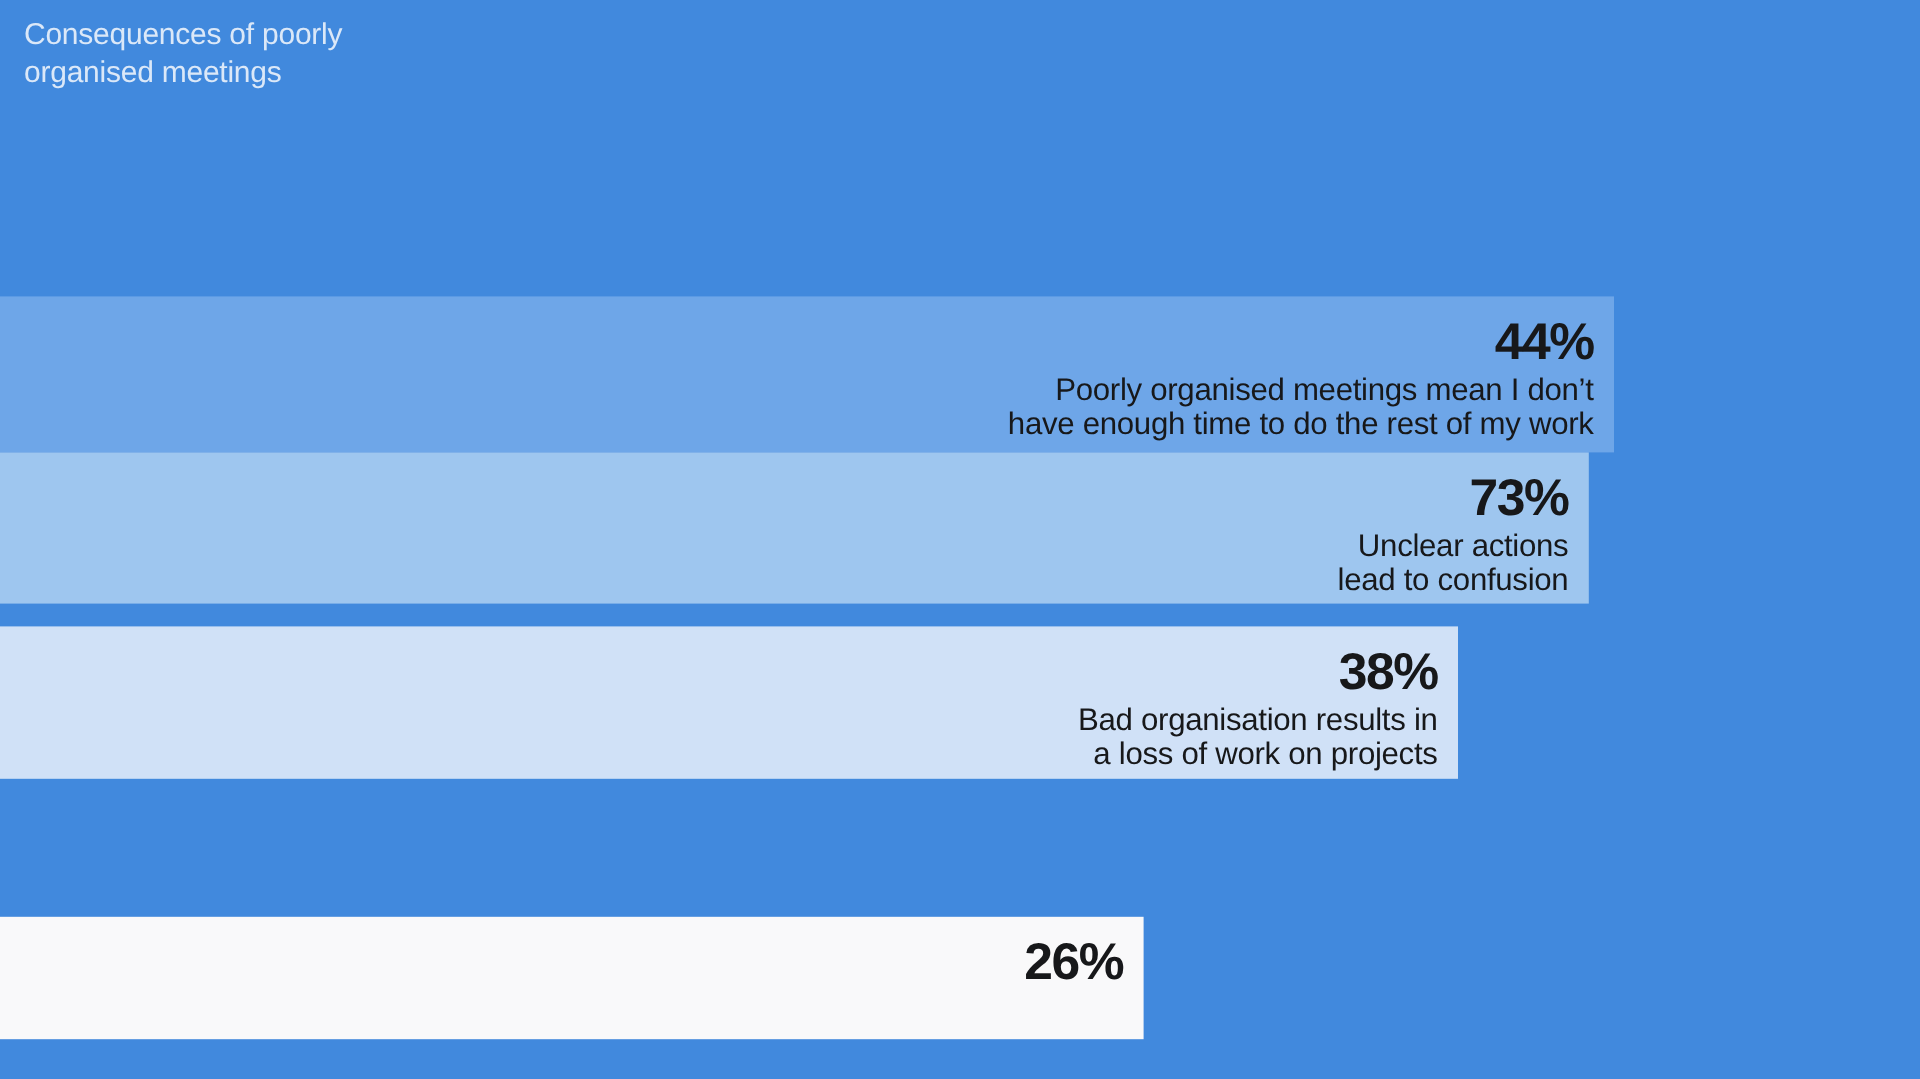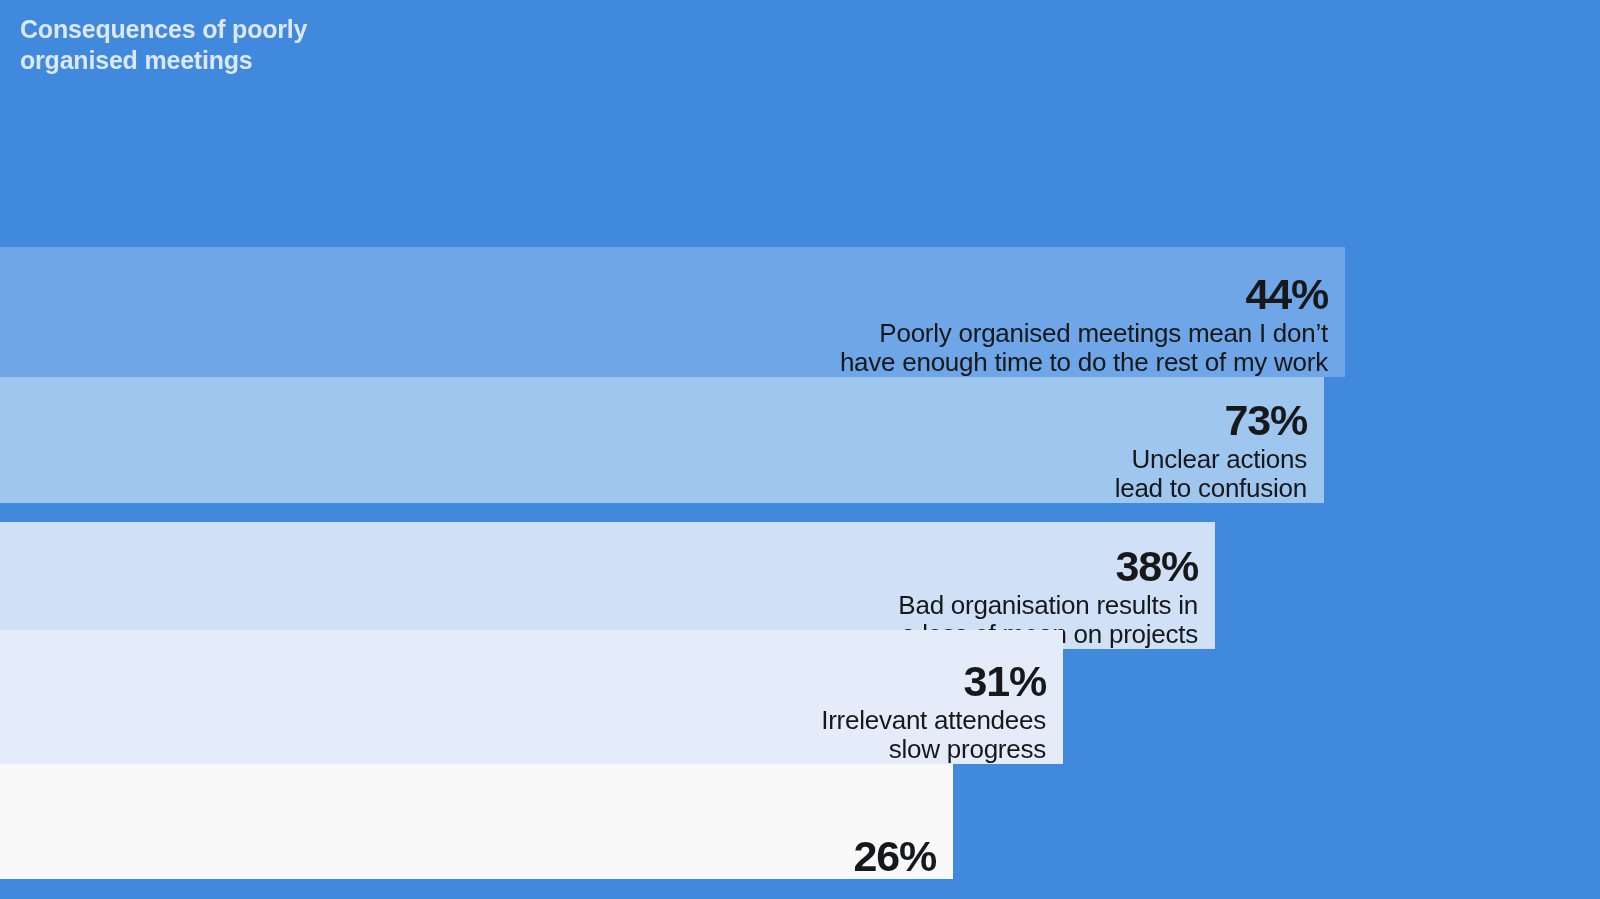--- a/index.html
+++ b/index.html
@@ -20,34 +20,34 @@
     background: #4189dd;
     overflow: hidden;
   }
   #chart-title {
     position: absolute;
     left: 20px;
     top: 14px;
     width: 420px;
     font-family: "Liberation Sans", sans-serif;
     font-size: 25px;
-    font-weight: bold;
+    font-weight: normal;
     line-height: 1.22;
     letter-spacing: -0.2px;
     color: #dbe8f8;
     white-space: pre-line;
   }
   .bar {
     position: absolute;
     left: 0;
     box-sizing: border-box;
     display: flex;
     flex-direction: column;
     align-items: flex-end;
-    justify-content: flex-end;
+    justify-content: flex-start;
     padding-top: 16px;
     padding-right: 17px;
     overflow: hidden;
   }
   .bar-value {
     font-family: "Liberation Sans", sans-serif;
     font-size: 43px;
     font-weight: bold;
     line-height: 1.05;
     letter-spacing: -1.2px;
@@ -82,26 +82,21 @@
 
   <div class="bar" style="top: 377px; height: 126px; width: 1324px; background: rgb(158, 198, 239);">
     <div class="bar-value" style="color: rgb(23, 24, 26);">73%</div>
     <div class="bar-label" style="color: rgb(23, 24, 26);">Unclear actions
 lead to confusion</div>
   </div>
 
   <div class="bar" style="top: 522px; height: 127px; width: 1215px; background: rgb(208, 225, 247);">
     <div class="bar-value" style="color: rgb(23, 24, 26);">38%</div>
     <div class="bar-label" style="color: rgb(23, 24, 26);">Bad organisation results in
-a loss of mean on projects</div>
+a loss of work on projects</div>
   </div>
 
-  <div class="bar" style="top: 630px; height: 134px; width: 1063px; background: rgb(228, 236, 249);">
-    <div class="bar-value" style="color: rgb(23, 24, 26);">31%</div>
-    <div class="bar-label" style="color: rgb(23, 24, 26);">Irrelevant attendees
-slow progress</div>
-  </div>
 
-  <div class="bar" style="top: 764px; height: 115px; width: 953px; background: rgb(249, 249, 250);">
+  <div class="bar" style="top: 764px; height: 102px; width: 953px; background: rgb(249, 249, 250);">
     <div class="bar-value" style="color: rgb(23, 24, 26);">26%</div>
   </div>
 
 </div>
 
 </body></html>

